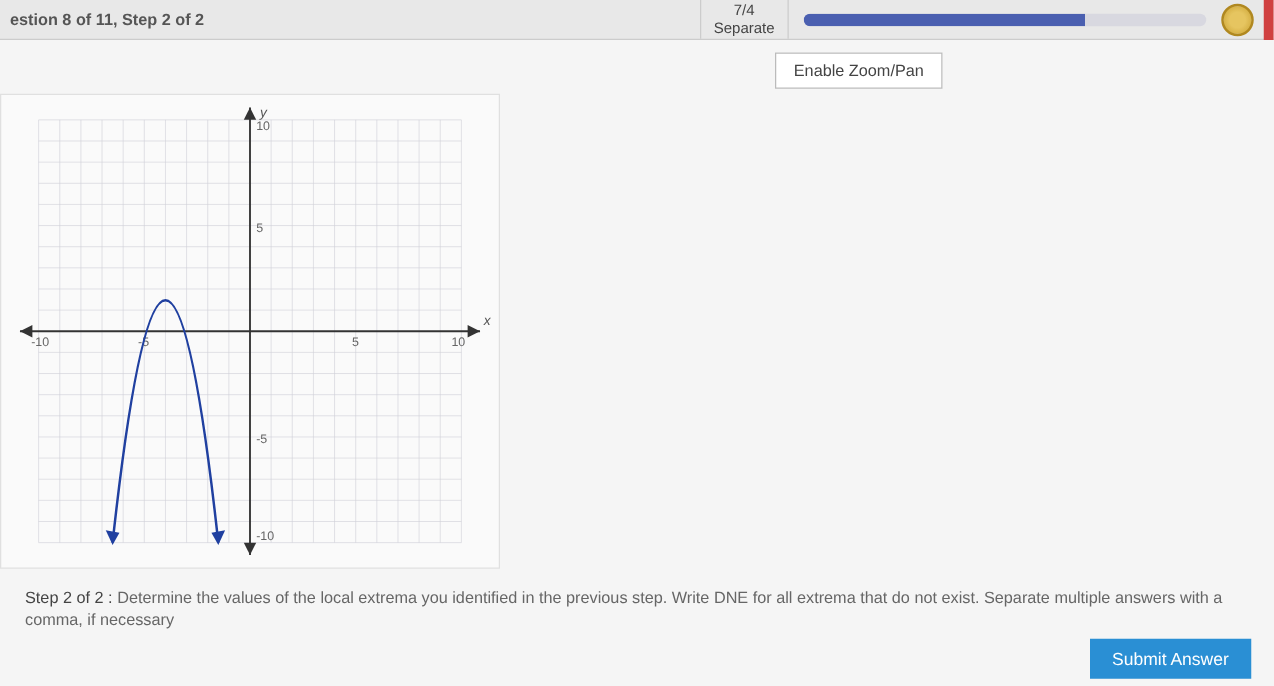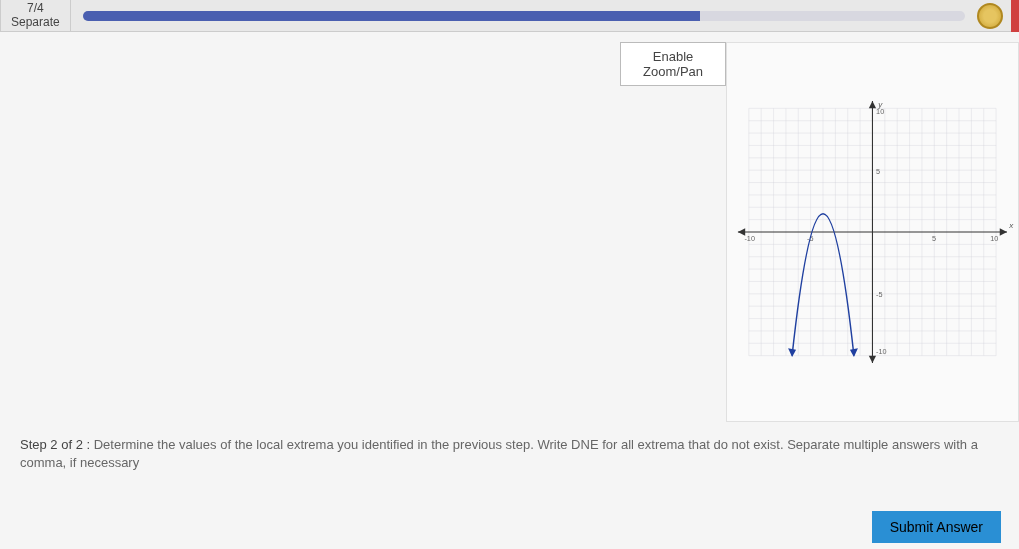--- a/index.html
+++ b/index.html
@@ -65,21 +65,21 @@
       margin-right: 8px;
     }
     .red-edge {
       width: 8px;
       height: 32px;
       background: #d04040;
     }
     .chart-area {
       width: 100%;
       display: flex;
-      flex-direction: row;
+      flex-direction: column;
       padding-top: 10px;
     }
     .zoom-button {
       align-self: flex-start;
       margin-left: 620px;
       margin-bottom: 4px;
       padding: 6px 14px;
       background: #fff;
       border: 1px solid #bbb;
       font-size: 13px;
@@ -107,21 +107,21 @@
       font-weight: normal;
       color: #444;
     }
     .submit-row {
       position: absolute;
       bottom: 6px;
       right: 18px;
     }
     .submit-btn {
       background: #2a8fd4;
-      color: #000000;
+      color: #ffffff;
       border: none;
       padding: 8px 18px;
       font-size: 14px;
       cursor: pointer;
     }
     .grid-line {
       stroke: #d0d0d8;
       stroke-width: 0.5;
     }
     .axis-line {
@@ -146,20 +146,21 @@
     }
     .tick-label {
       font-size: 10px;
       fill: #666;
     }
   </style>
 </head>
 <body>
 
 <div class="header-bar">
+  <div class="question-label">estion 8 of 11, Step 2 of 2</div>
   <div class="score-box">
     <div>7/4</div>
     <div>Separate</div>
   </div>
   <div class="progress-container">
     <div class="progress-bar">
       <div class="progress-fill"></div>
     </div>
   </div>
   <div class="badge-icon"></div>

